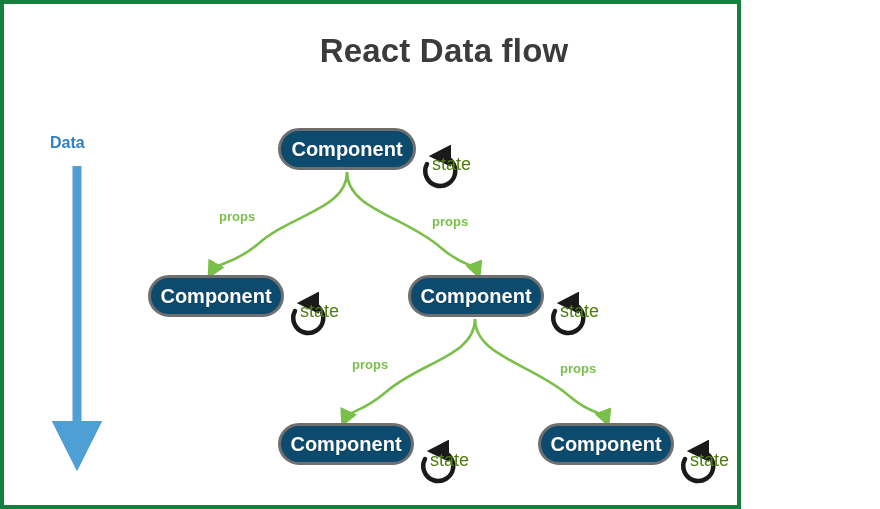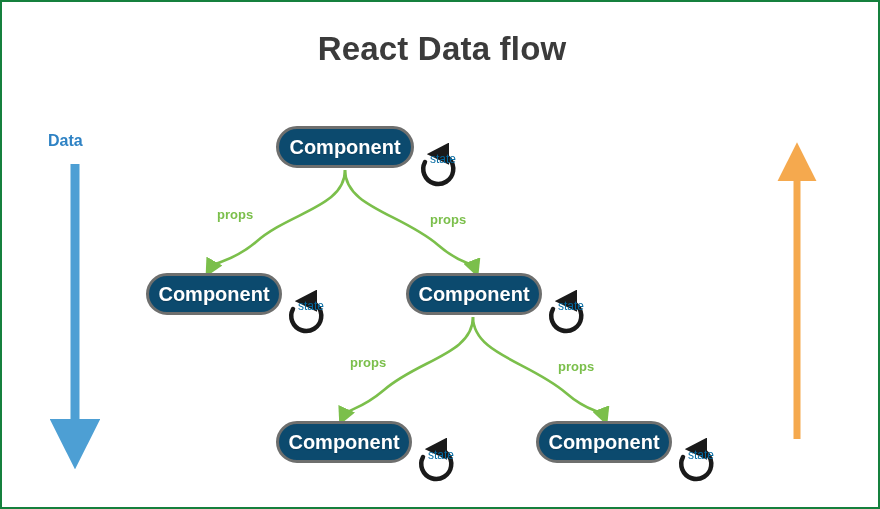--- a/index.html
+++ b/index.html
@@ -5,24 +5,24 @@
   html, body {
     margin: 0;
     padding: 0;
     background: #ffffff;
   }
   body {
     font-family: "Liberation Sans", sans-serif;
   }
   #canvas {
     position: relative;
-    width: 880px;
+    width: 741px;
     height: 509px;
     background: #ffffff;
-    border: 2px solid #15803d;
+    border: 4px solid #15803d;
     box-sizing: border-box;
     overflow: hidden;
     text-decoration: underline;
   }
   #diagram-svg {
     position: absolute;
     left: 0;
     top: 0;
     width: 880px;
     height: 509px;
@@ -48,22 +48,22 @@
     font-size: 20px;
     font-weight: bold;
     display: flex;
     align-items: center;
     justify-content: center;
     box-sizing: border-box;
     text-shadow: 0 1px 1px rgba(0,0,0,0.18);
   }
   .state-label {
     position: absolute;
-    font-size: 12px;
-    color: #0369a1;
+    font-size: 18px;
+    color: #4d7c0f;
     white-space: nowrap;
   }
   .props-label {
     position: absolute;
     font-size: 13px;
     font-weight: bold;
     color: #7bbf4b;
     white-space: nowrap;
   }
   .axis-label {

